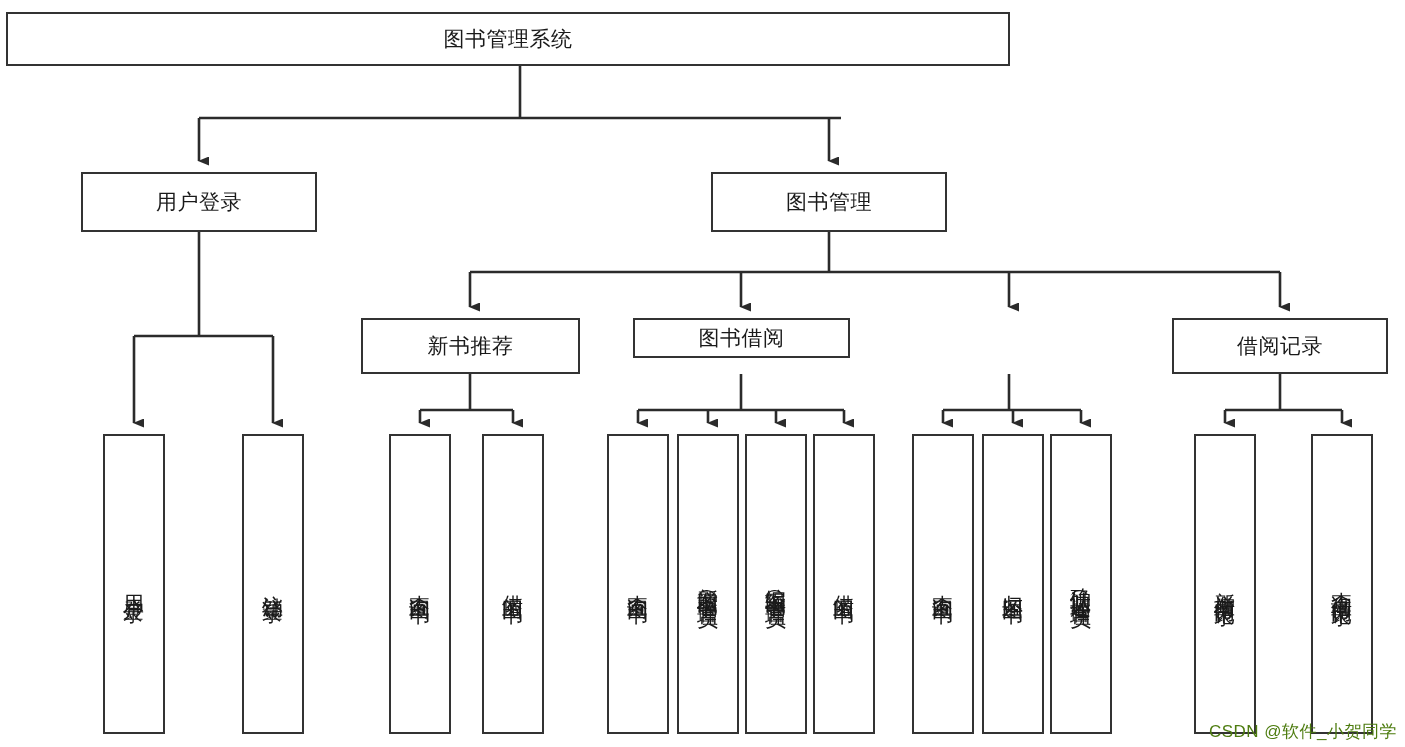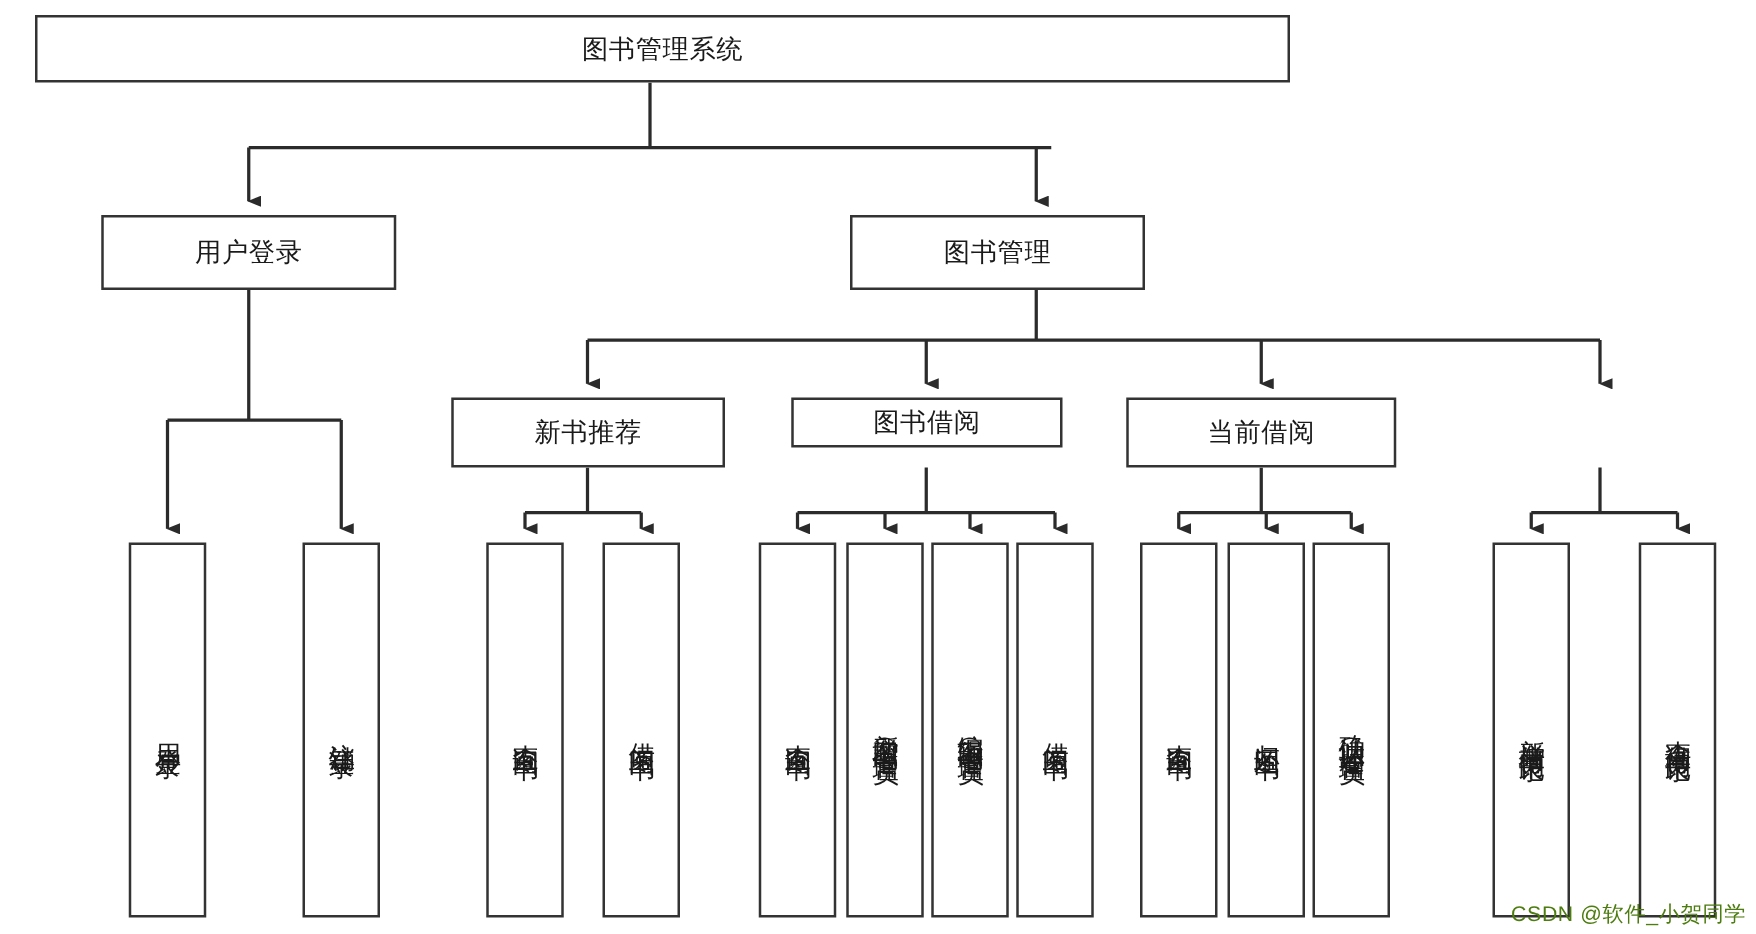--- a/index.html
+++ b/index.html
@@ -112,39 +112,39 @@
       <path d="M1013,410 L1013,423" marker-end="url(#arrowhead)"></path>
       <path d="M1081,410 L1081,423" marker-end="url(#arrowhead)"></path>
 
       <path d="M1280,374 L1280,410"></path>
       <path d="M1225,410 L1342,410"></path>
       <path d="M1225,410 L1225,423" marker-end="url(#arrowhead)"></path>
       <path d="M1342,410 L1342,423" marker-end="url(#arrowhead)"></path>
     </g>
   </svg>
 
-  <div class="node horizontal" style="left:28px; top:12px; width:1004px; height:54px;justify-content:center;">
+  <div class="node horizontal" style="left:6px; top:12px; width:1004px; height:54px;justify-content:center;">
     <span class="hlabel">图书管理系统</span>
   </div>
 
   <div class="node horizontal" style="left:81px; top:172px; width:236px; height:60px;">
     <span class="hlabel">用户登录</span>
   </div>
-  <div class="node horizontal" style="left:680px; top:172px; width:236px; height:60px;">
+  <div class="node horizontal" style="left:711px; top:172px; width:236px; height:60px;">
     <span class="hlabel">图书管理</span>
   </div>
 
   <div class="node horizontal" style="left:361px; top:318px; width:219px; height:56px;">
     <span class="hlabel">新书推荐</span>
   </div>
   <div class="node horizontal" style="left:633px; top:318px; width:217px; height:40px;">
     <span class="hlabel">图书借阅</span>
   </div>
-  <div class="node horizontal" style="left:901px; top:318px; width:216px; height:56px;">
-    <span class="hlabel">当前借阅</span>
+  <div class="node horizontal" style="left:1172px; top:318px; width:216px; height:56px;">
+    <span class="hlabel">借阅记录</span>
   </div>
 
   <div class="node vertical" style="left:103px; top:434px; width:62px; height:300px;">
     <span class="vlabel">用户登录</span>
   </div>
   <div class="node vertical" style="left:242px; top:434px; width:62px; height:300px;">
     <span class="vlabel">注销登录</span>
   </div>
   <div class="node vertical" style="left:389px; top:434px; width:62px; height:300px;">
     <span class="vlabel">查询图书</span>

